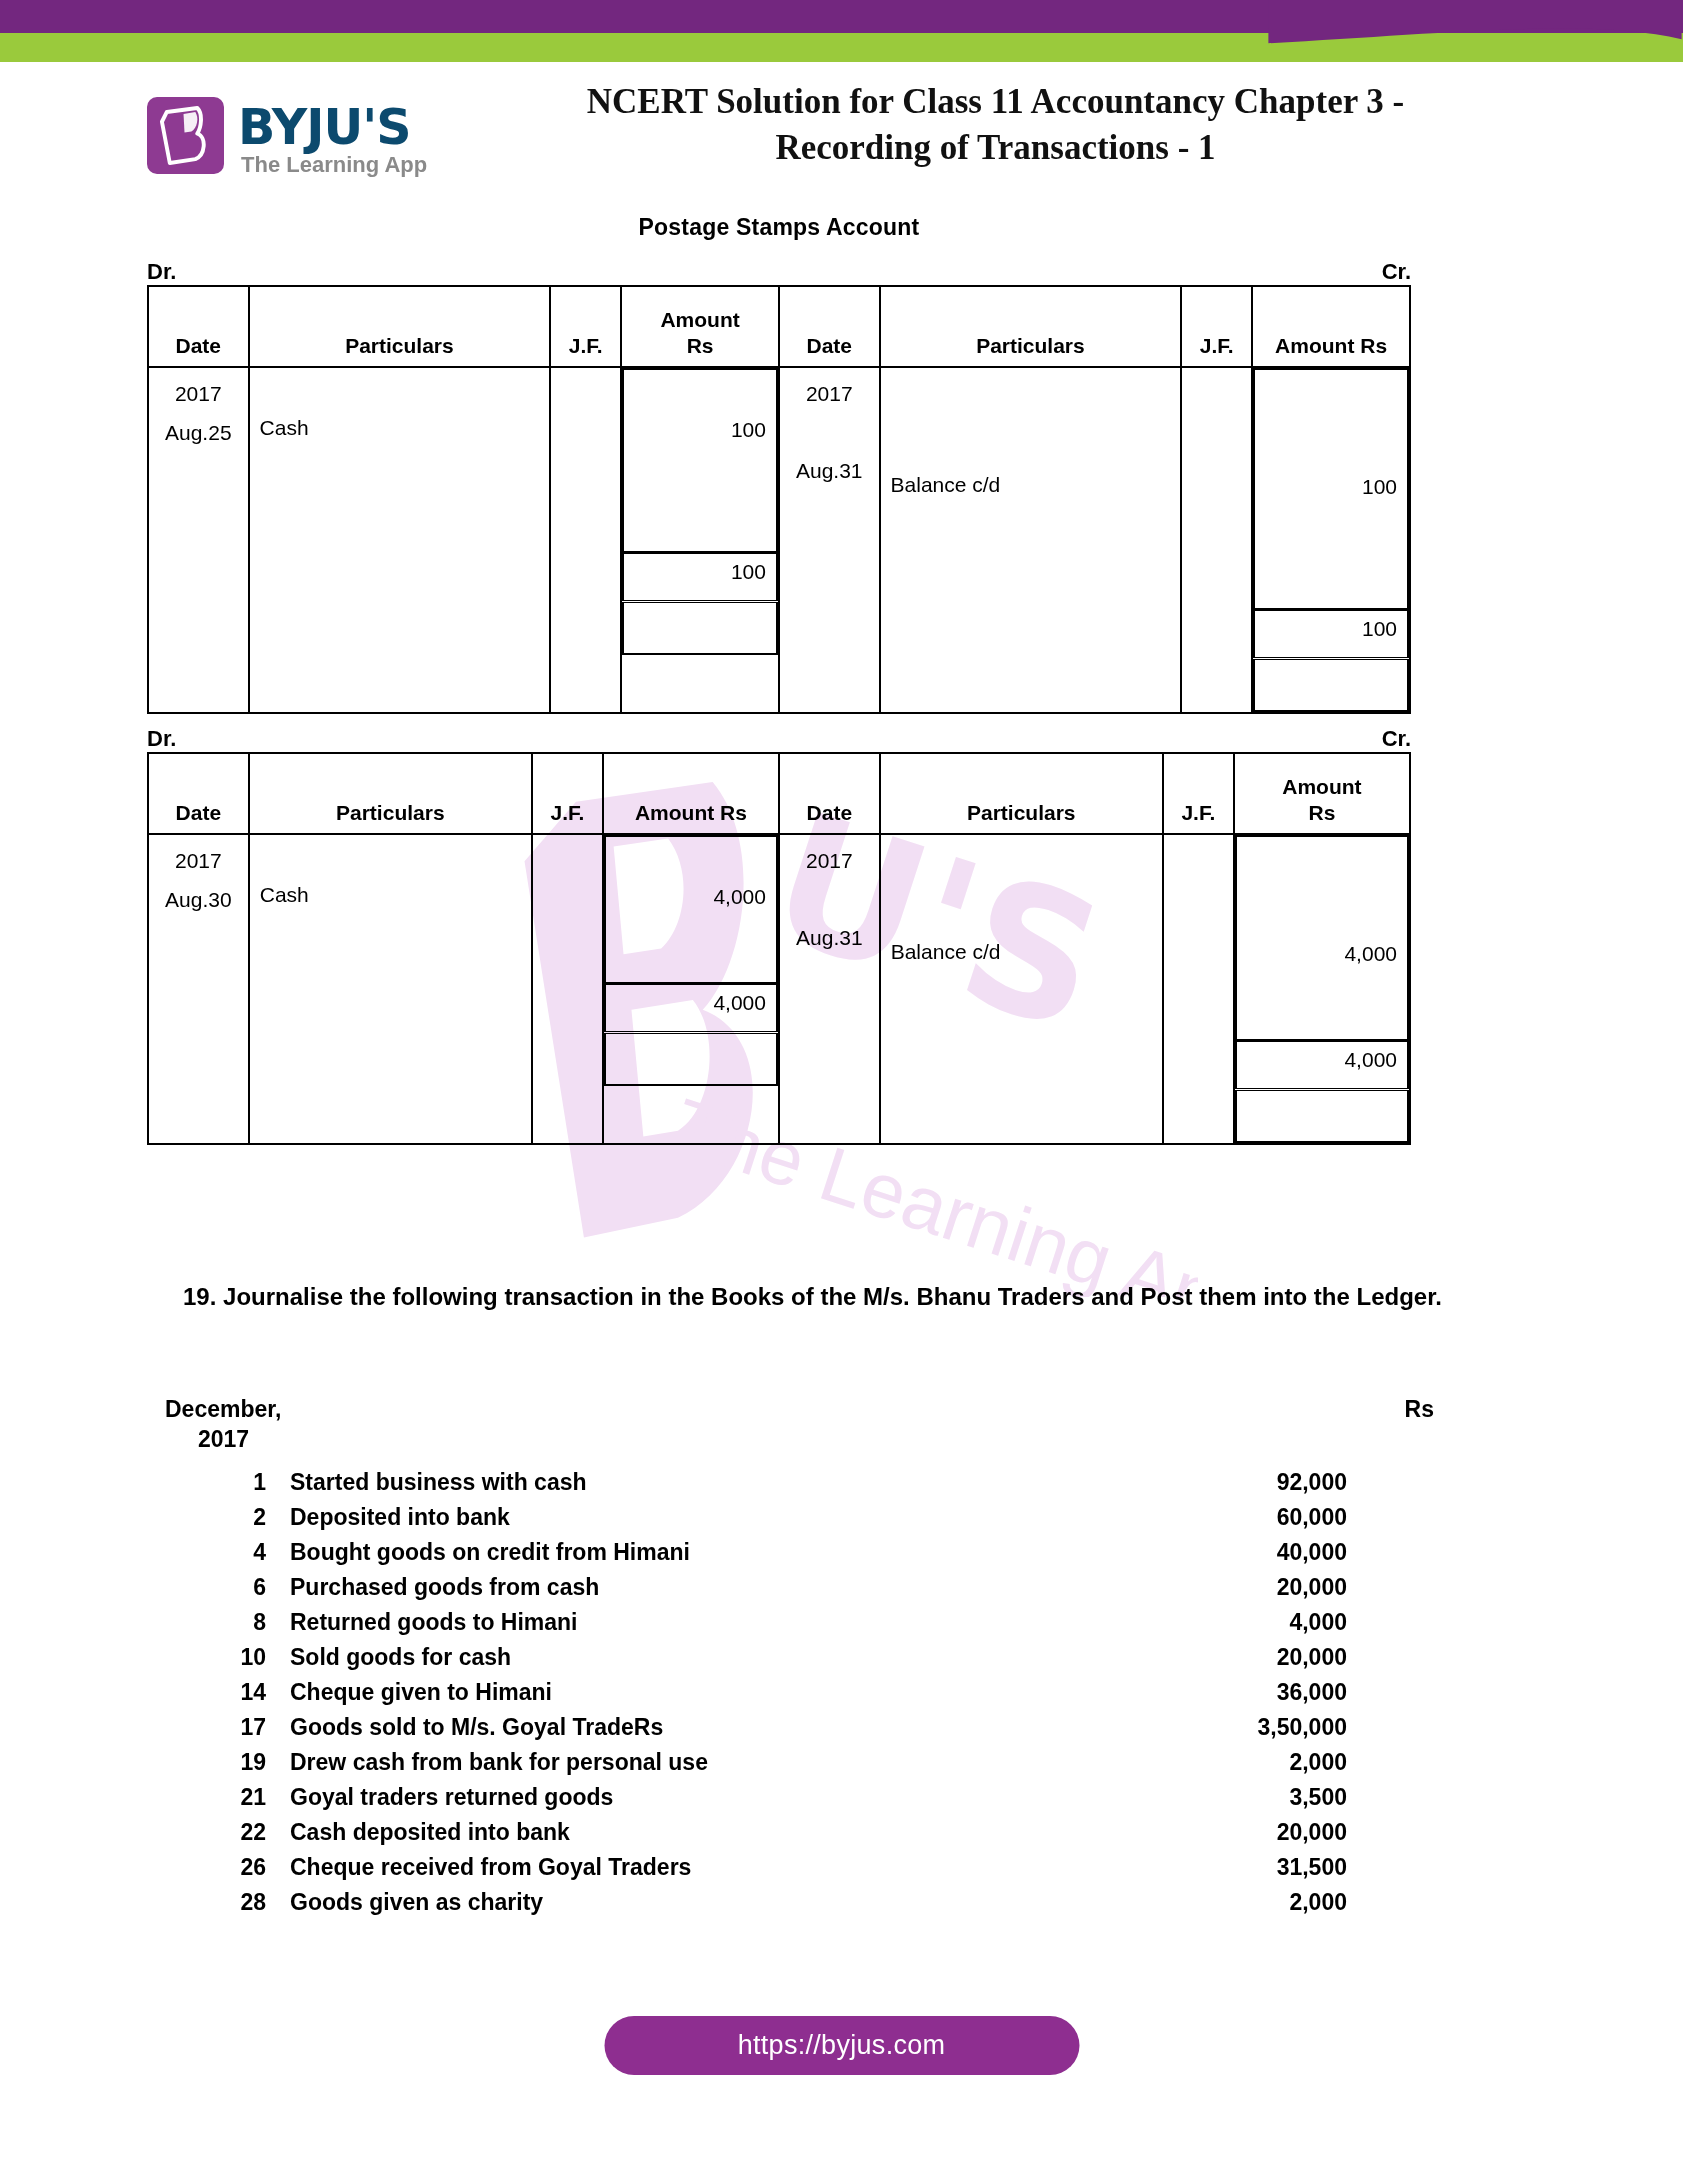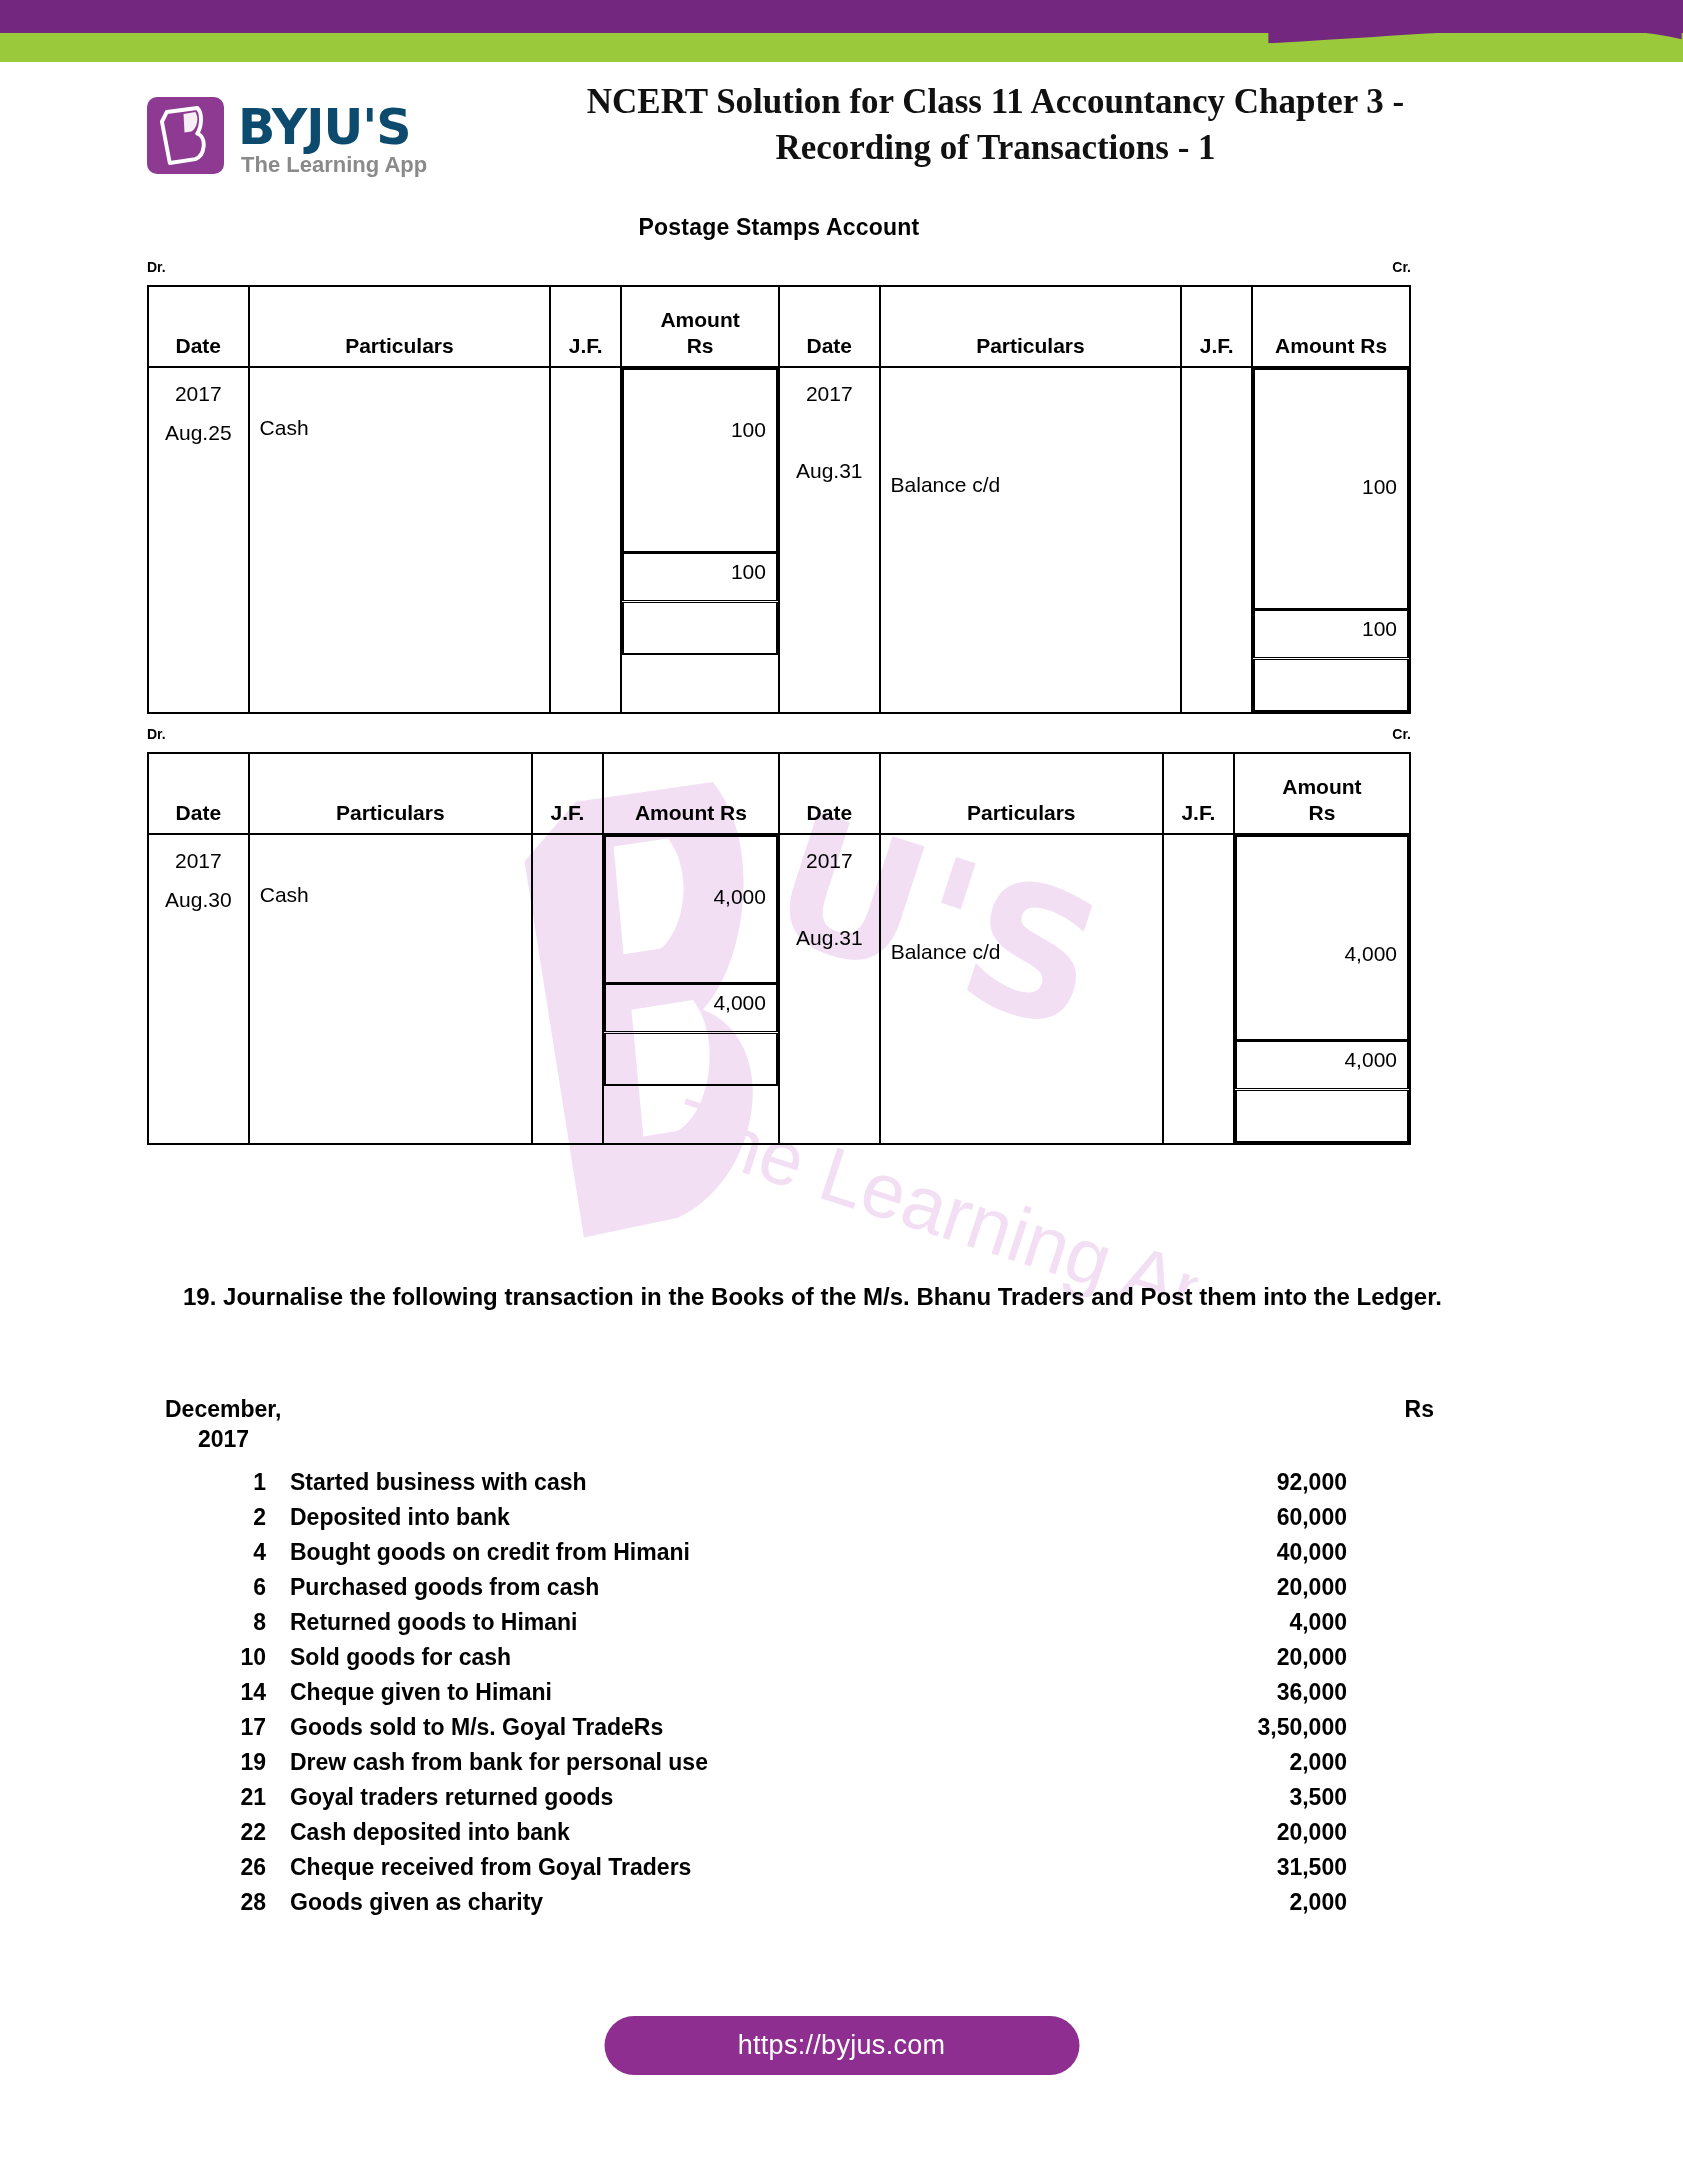--- a/index.html
+++ b/index.html
@@ -130,21 +130,21 @@
   .acct-title {
     text-align: center;
     font-size: 23px;
     font-weight: bold;
     margin-bottom: 18px;
     letter-spacing: 0.2px;
   }
   .drcr {
     position: relative;
     height: 26px;
-    font-size: 14px;
+    font-size: 22px;
     font-weight: bold;
   }
   .drcr .dr { position: absolute; left: 0; top: 0; }
   .drcr .cr { position: absolute; right: 0; top: 0; }
 
   table.ledger {
     width: 100%;
     border-collapse: collapse;
     table-layout: fixed;
     font-size: 21px;

